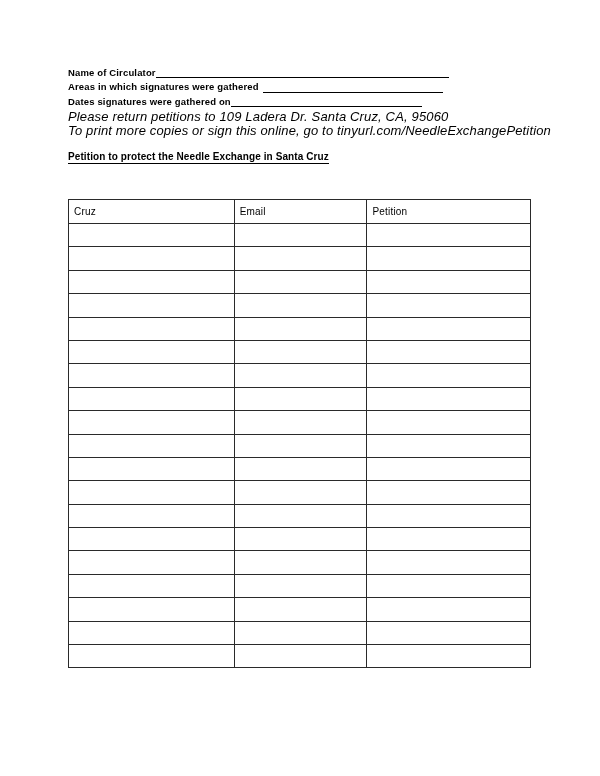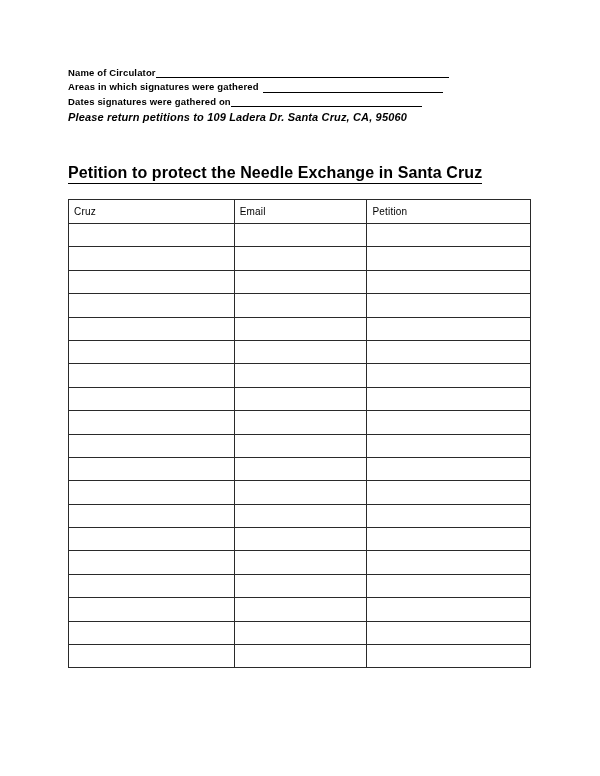--- a/index.html
+++ b/index.html
@@ -41,31 +41,31 @@
   }
   .notice-block {
     position: absolute;
     left: 68px;
     top: 109.5px;
     width: 472px;
   }
   .notice-line {
     height: 14.4px;
     line-height: 14.4px;
-    font-size: 11px;
-    font-weight: bold;
+    font-size: 13px;
+    font-weight: normal;
     font-style: italic;
     letter-spacing: 0.15px;
     white-space: nowrap;
   }
   .doc-title {
     position: absolute;
     left: 68px;
-    top: 164px;
-    font-size: 16px;
+    top: 151px;
+    font-size: 10px;
     font-weight: bold;
     letter-spacing: 0.1px;
     white-space: nowrap;
     text-decoration: underline;
   }
   .doc-title span {
     display: inline-block;
     border-bottom: 1.8px solid #000000;
     padding-bottom: 1px;
   }
@@ -114,20 +114,21 @@
       <span class="fill" style="margin-left:4px;"></span>
     </div>
     <div class="form-line" style="width:354px;">
       <span class="label">Dates signatures were gathered on</span>
       <span class="fill"></span>
     </div>
   </div>
 
   <div class="notice-block">
     <div class="notice-line">Please return petitions to  109 Ladera Dr. Santa Cruz, CA, 95060</div>
+    <div class="notice-line">To print more copies or sign this online, go to tinyurl.com/NeedleExchangePetition</div>
   </div>
 
   <div class="doc-title">
     <span>Petition to protect the Needle Exchange in Santa Cruz</span>
   </div>
 
   <table class="sig-table">
     <thead>
       <tr>
         <th class="col-name">Cruz</th>

